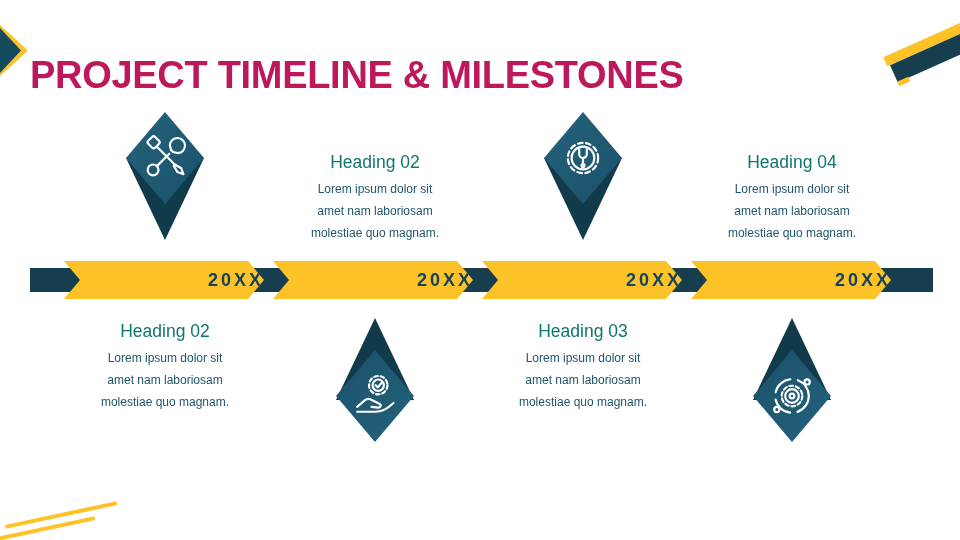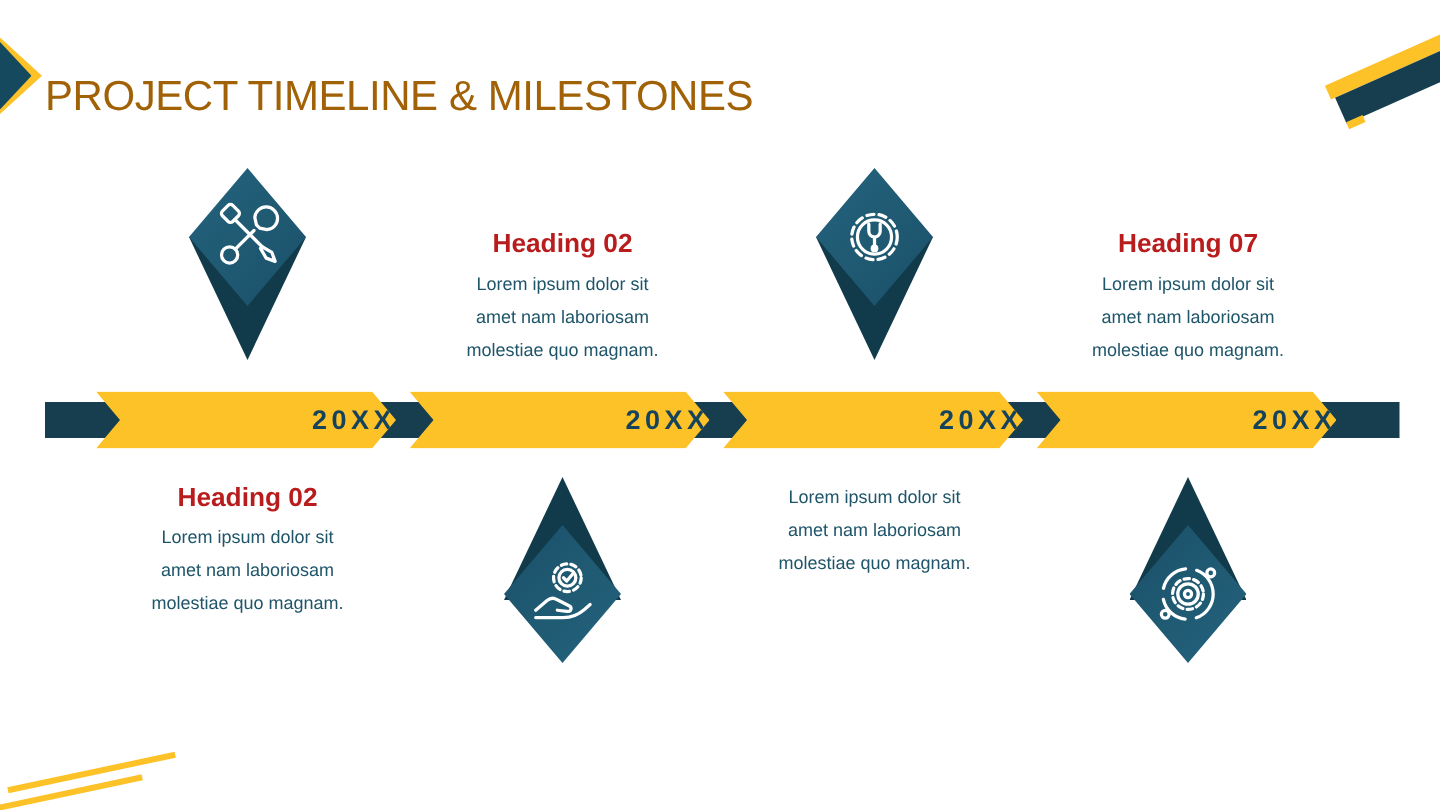--- a/index.html
+++ b/index.html
@@ -5,22 +5,22 @@
   html,body{margin:0;padding:0;background:#e8e8e8;}
   .slide{
     position:relative;width:960px;height:540px;background:#ffffff;
     overflow:hidden;font-family:"Liberation Sans",sans-serif;
   }
   
   .title-chevron-yellow{position:absolute;left:0;top:25px;width:28px;height:51px;
     background:#FDC228;clip-path:polygon(0 0,100% 50%,0 100%);}
   .title-chevron-teal{position:absolute;left:0;top:28px;width:21px;height:45px;
     background:#14495E;clip-path:polygon(0 0,100% 50%,0 100%);}
-  .page-title{position:absolute;left:30px;top:29px;font-size:28px;font-weight:400;
-    color:#a16207;letter-spacing:-0.3px;white-space:nowrap;}
+  .page-title{position:absolute;left:30px;top:29px;font-size:38px;font-weight:700;
+    color:#be185d;letter-spacing:-0.3px;white-space:nowrap;}
   
   .corner-decor{position:absolute;left:886px;top:56px;width:150px;
     transform:rotate(-24deg);transform-origin:0 0;}
   .corner-bar-yellow{width:150px;height:10px;background:#FDC228;margin-left:-3px;}
   .corner-bar-teal{width:150px;height:19px;background:#173E4E;}
   .corner-bar-sliver{width:12px;height:5px;background:#FDC228;margin-top:-1px;}
   
   .spine{position:absolute;left:30px;top:268px;width:903px;height:24px;background:#173E4E;}
   .banner{position:absolute;top:261px;width:200px;height:38px;background:#FDC228;
     clip-path:polygon(16px 50%,0 0,calc(100% - 16px) 0,100% 50%,calc(100% - 16px) 100%,0 100%);
@@ -38,21 +38,21 @@
     clip-path:polygon(0 0,100% 0,50% 100%);background:#113A4B;}
   .marker-up .icon{top:20px;}
   .marker-down .diamond{top:32px;background:linear-gradient(315deg,#24637C,#1B5069);}
   .marker-down .tail{position:absolute;left:6px;top:0;width:78px;height:82px;
     clip-path:polygon(50% 0,100% 100%,0 100%);background:#113A4B;}
   .marker-down .icon{top:52px;}
   .m1{left:120px;top:112px;} .m2{left:330px;top:318px;}
   .m3{left:538px;top:112px;} .m4{left:747px;top:318px;}
   
   .txt{position:absolute;width:230px;text-align:center;}
-  .txt-heading{font-size:17.5px;font-weight:700;color:#b91c1c;margin-bottom:6px;}
+  .txt-heading{font-size:17.5px;font-weight:400;color:#0f766e;margin-bottom:6px;}
   .txt-line{font-size:12px;color:#1E5569;line-height:21.8px;}
   .t1{left:50px;top:321px;} .t2{left:260px;top:152px;}
   .t3{left:468px;top:321px;} .t4{left:677px;top:152px;}
   
   .yline{position:absolute;height:3.5px;background:#FDC228;transform:rotate(-12deg);}
   .yline-1{left:4px;top:513px;width:114px;}
   .yline-2{left:-18px;top:528px;width:114px;}
   svg{display:block;}
 </style>
 </head>
@@ -142,27 +142,28 @@
   </div>
 
   <div class="txt t2">
     <div class="txt-heading">Heading 02</div>
     <div class="txt-line">Lorem ipsum dolor sit</div>
     <div class="txt-line">amet nam laboriosam</div>
     <div class="txt-line">molestiae quo magnam.</div>
   </div>
 
   <div class="txt t3">
+    <div class="txt-heading">Heading 03</div>
     <div class="txt-line">Lorem ipsum dolor sit</div>
     <div class="txt-line">amet nam laboriosam</div>
     <div class="txt-line">molestiae quo magnam.</div>
   </div>
 
   <div class="txt t4">
-    <div class="txt-heading">Heading 07</div>
+    <div class="txt-heading">Heading 04</div>
     <div class="txt-line">Lorem ipsum dolor sit</div>
     <div class="txt-line">amet nam laboriosam</div>
     <div class="txt-line">molestiae quo magnam.</div>
   </div>
 
   <div class="yline yline-1"></div>
   <div class="yline yline-2"></div>
 
 </div>
 

